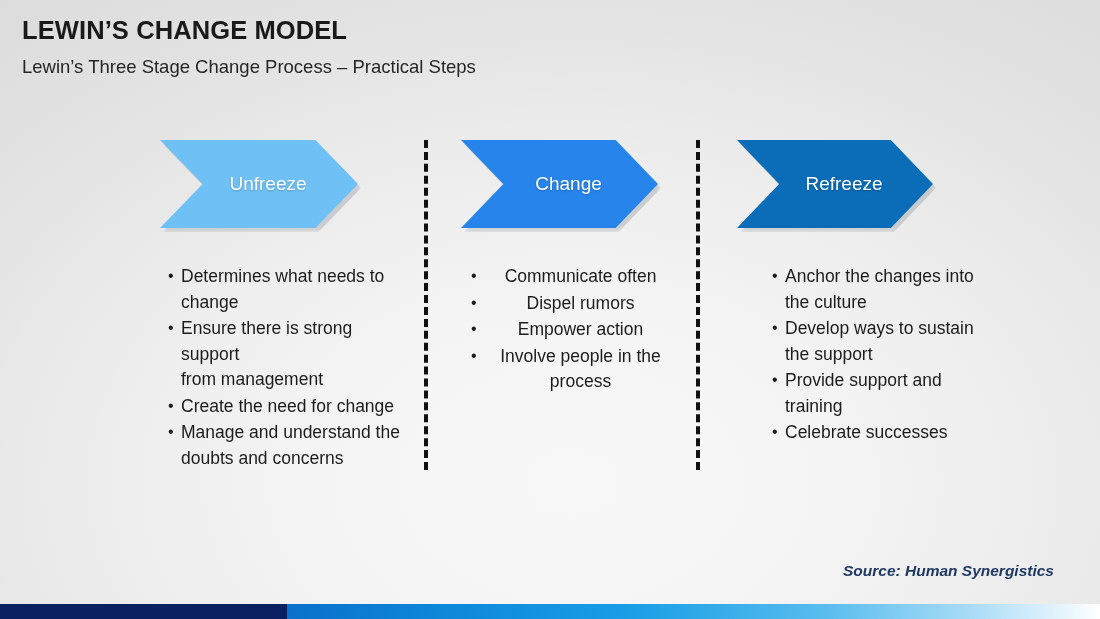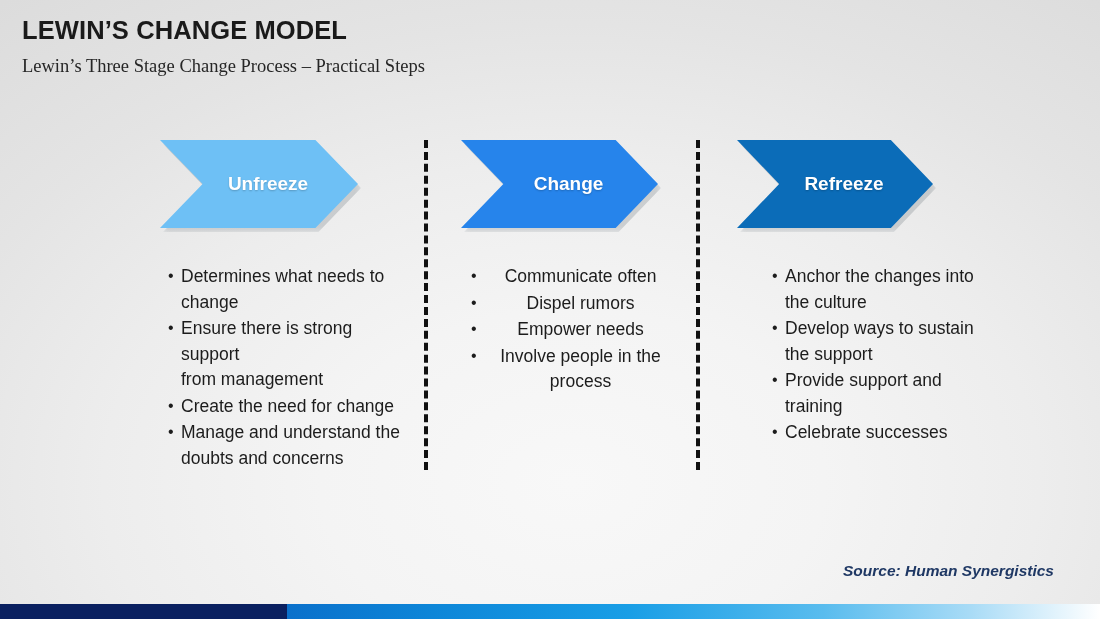--- a/index.html
+++ b/index.html
@@ -40,37 +40,36 @@
     white-space: nowrap;
   }
   #subtitle {
     position: absolute;
     left: 22px;
     top: 56px;
     font-size: 18.5px;
     font-weight: normal;
     color: #262626;
     white-space: nowrap;
-    font-family: Liberation Serif, serif;
   }
 
   
   .chevron {
     position: absolute;
     top: 140px;
     height: 88px;
     -webkit-clip-path: polygon(0% 0%, 78.5% 0%, 100% 50%, 78.5% 100%, 0% 100%, 21.5% 50%);
     clip-path: polygon(0% 0%, 78.5% 0%, 100% 50%, 78.5% 100%, 0% 100%, 21.5% 50%);
     display: flex;
     align-items: center;
     justify-content: center;
   }
   .chevron .chev-label {
     font-size: 19px;
-    font-weight: bold;
+    font-weight: normal;
     color: #ffffff;
     text-shadow: 0 1px 2px rgba(0,0,0,0.22);
     padding-left: 18px;
     white-space: nowrap;
   }
   #chevron-unfreeze { left: 160px;  width: 198px; background: #6ec0f5; }
   #chevron-change   { left: 461px;  width: 197px; background: #2684eb; }
   #chevron-refreeze { left: 737px;  width: 196px; background: #0b6cb8; }
 
   
@@ -212,21 +211,21 @@
 
   <div class="bullet-col" id="col-change">
     <ul class="bullet-list">
       <li class="bullet-item">
         <span>Communicate often</span>
       </li>
       <li class="bullet-item">
         <span>Dispel rumors</span>
       </li>
       <li class="bullet-item">
-        <span>Empower needs</span>
+        <span>Empower action</span>
       </li>
       <li class="bullet-item">
         <span>Involve people in the</span>
         <span class="cont-line">process</span>
       </li>
     </ul>
   </div>
 
   <div class="bullet-col" id="col-refreeze">
     <ul class="bullet-list">

